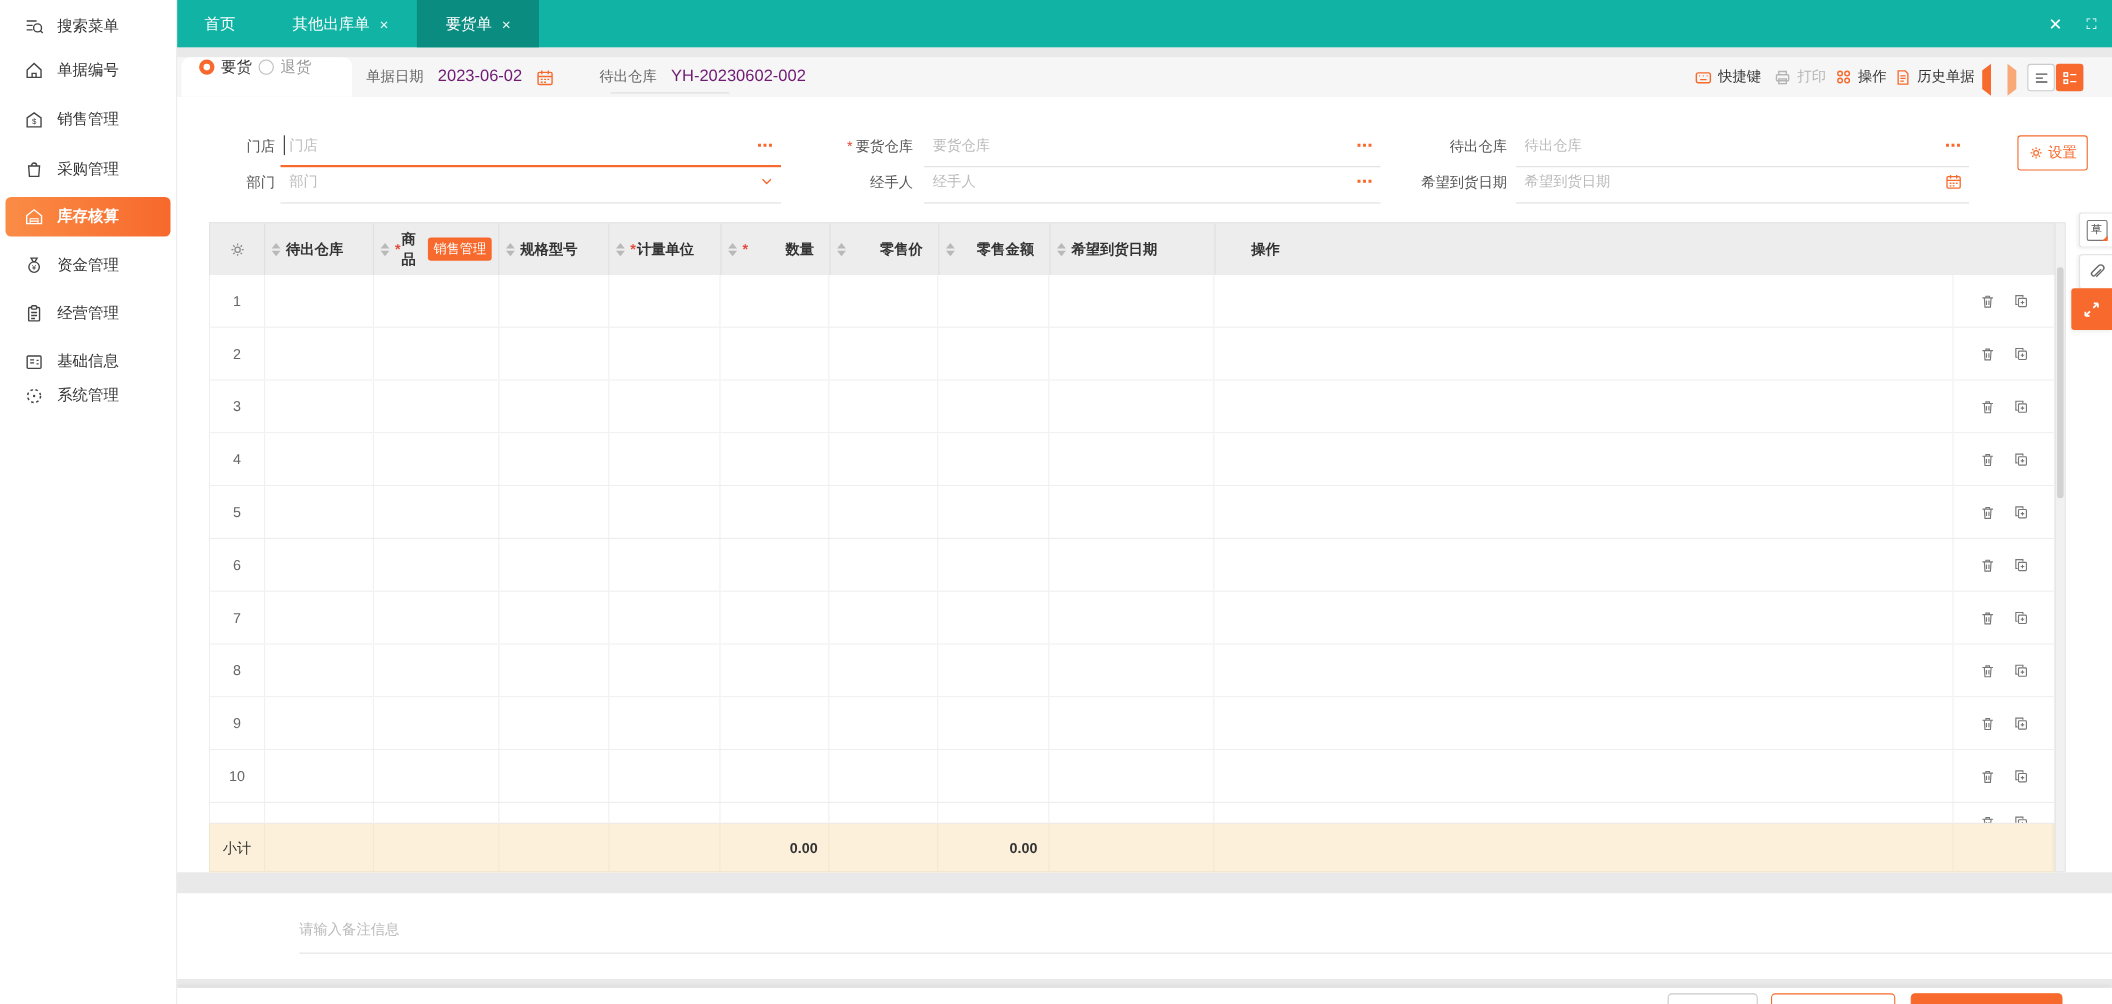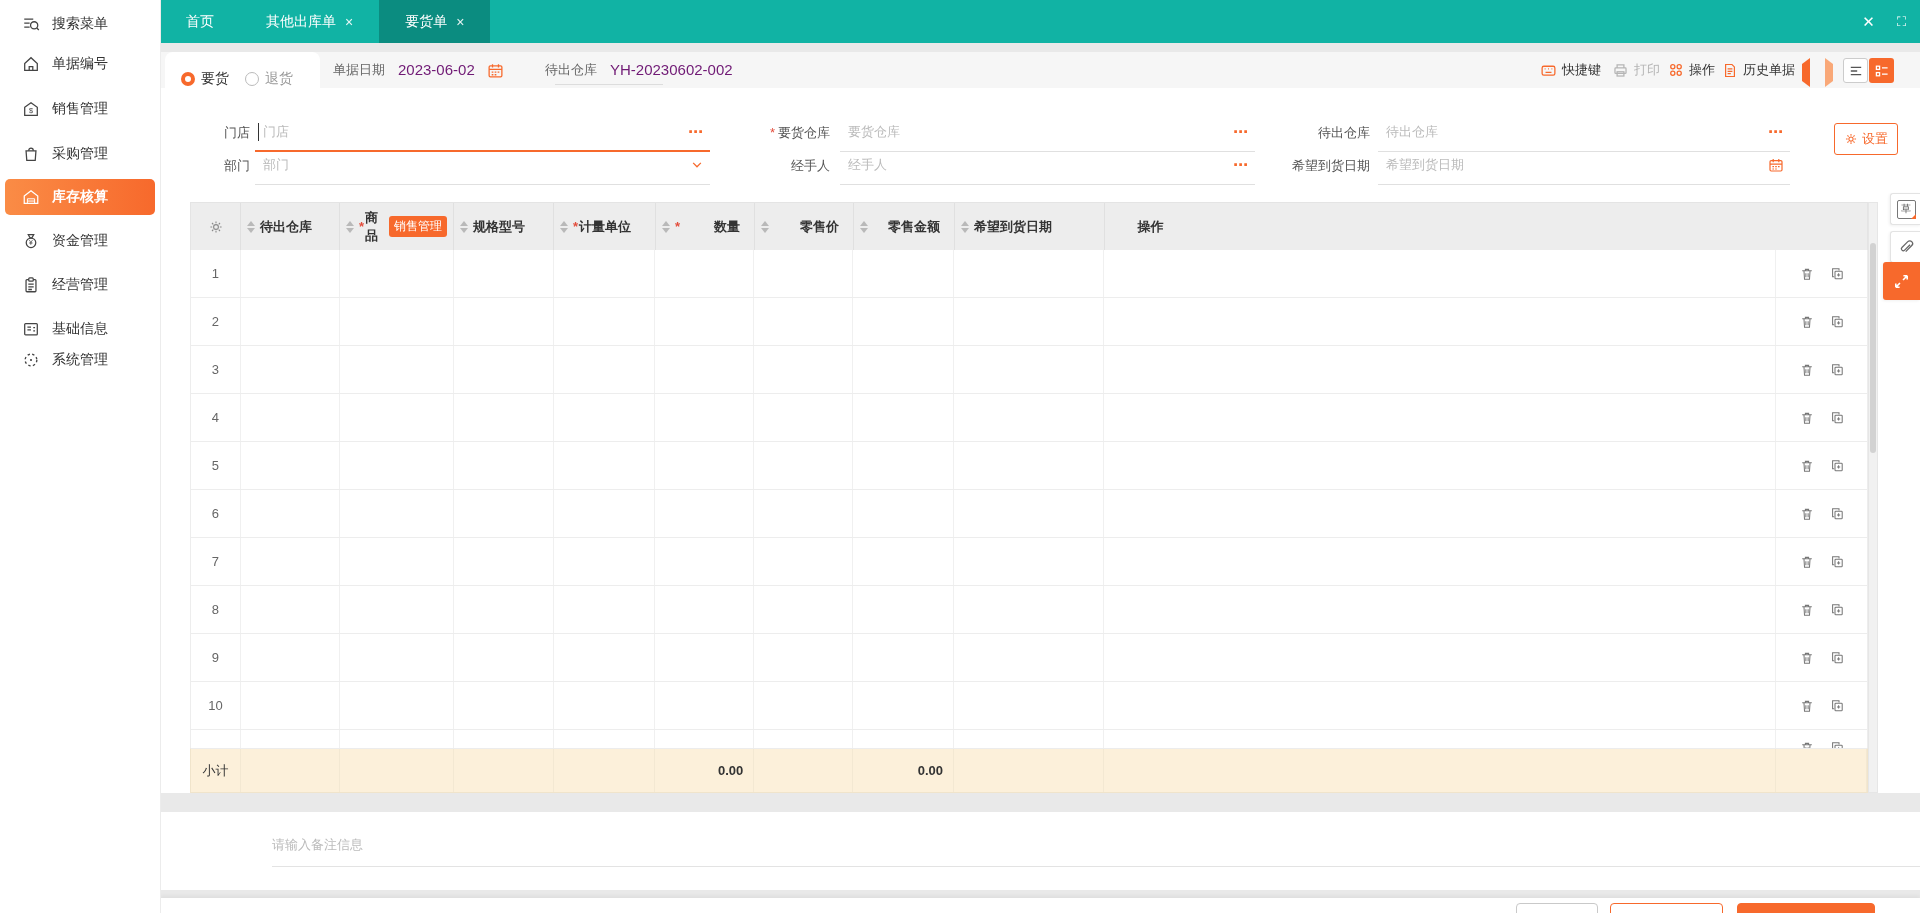--- a/index.html
+++ b/index.html
@@ -16,21 +16,21 @@
 
   
   #tabbar{left:160px;top:0;width:1760px;height:43px;background:#11b3a4;display:flex;align-items:stretch;color:#fff;}
   .tab{display:flex;align-items:center;padding:0 26px;font-size:14px;cursor:pointer;white-space:nowrap;}
   .tab .x{margin-left:9px;font-size:14px;opacity:.9;}
   .tab.active{background:#0b8c80;}
   #win-ctrl{position:absolute;right:14px;top:0;height:43px;display:flex;align-items:center;gap:22px;font-size:15px;color:#fff;}
 
   
   #toolbar{left:160px;top:52px;width:1760px;height:36px;background:#f6f6f6;}
-  #radio-tab{position:absolute;left:5px;top:0;width:155px;height:36px;background:#fff;border-radius:8px 8px 0 0;display:flex;align-items:flex-end;gap:16px;padding-left:16px;box-sizing:border-box;}
+  #radio-tab{position:absolute;left:5px;top:0;width:155px;height:36px;background:#fff;border-radius:8px 8px 0 0;display:flex;align-items:flex-start;gap:6px;padding-left:16px;box-sizing:border-box;}
   .radio{display:flex;align-items:center;gap:6px;font-size:14px;color:#999;cursor:pointer;}
   .radio .dot{width:14px;height:14px;border-radius:50%;border:1px solid #bbb;box-sizing:border-box;background:#fff;}
   .radio.sel{color:#333;}
   .radio.sel .dot{border:4px solid #f7692c;}
   .tb-label{position:absolute;top:0;height:36px;line-height:36px;font-size:13px;color:#666;}
   .tb-value{position:absolute;top:0;height:36px;line-height:36px;font-size:15px;color:#701a75;}
   #date-underline{position:absolute;left:395px;top:32px;width:108px;height:1px;background:#ddd;}
   .tb-act{position:absolute;top:0;height:36px;display:flex;align-items:center;gap:5px;font-size:13px;color:#333;cursor:pointer;}
   .tb-act.disabled{color:#b5b5b5;}
   .caret{width:0;height:0;border-top:6px solid transparent;border-bottom:6px solid transparent;}

